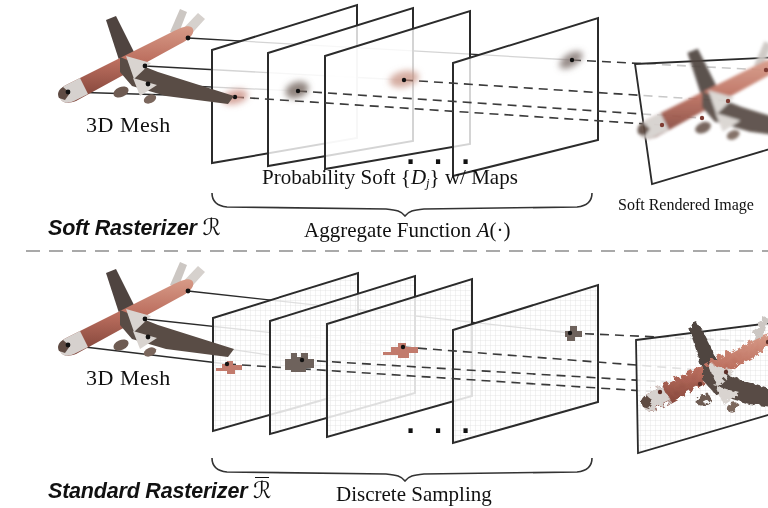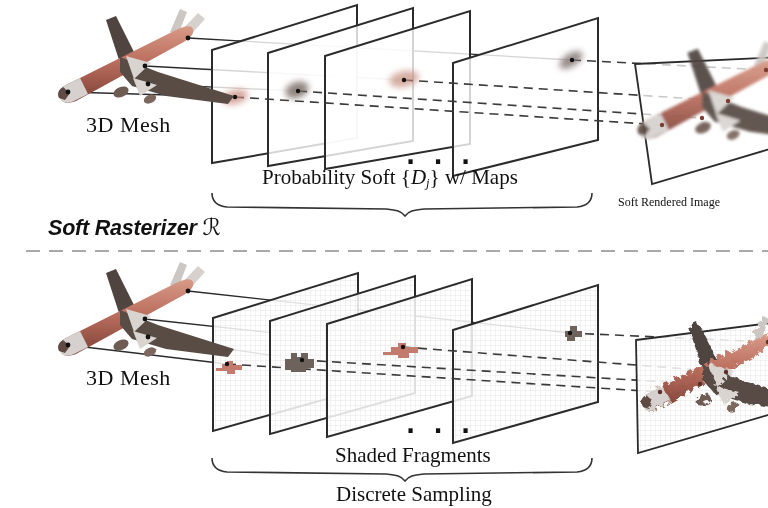--- a/index.html
+++ b/index.html
@@ -1,21 +1,21 @@
 <!DOCTYPE html>
 <html><head>
 <meta charset="utf-8">
 <style>
   html,body{margin:0;padding:0;background:#fff;}
   .fig{position:relative;width:768px;height:508px;background:#ffffff;overflow:hidden;
        font-family:"Liberation Serif","DejaVu Serif",serif;color:#111;margin-left:20px;}
   .fig svg{position:absolute;left:0;top:0;}
   .lbl{position:absolute;white-space:nowrap;line-height:1.12;}
   .serif{font-size:21px;}
-  .small{font-size:12px;}
+  .small{font-size:16px;}
   .meshlbl{font-size:22px;letter-spacing:.5px;}
   .title{font-family:"Liberation Sans","DejaVu Sans",sans-serif;font-weight:700;font-size:21.5px;letter-spacing:-.2px;font-style:italic;}
   .mscript{font-family:"DejaVu Sans","DejaVu Serif",sans-serif;font-weight:400;font-size:23px;}
   .msym{font-style:italic;}
   .msub{font-style:italic;font-size:.6em;vertical-align:-.22em;}
   .obar{position:relative;display:inline-block;}
   .obar::after{content:"";position:absolute;left:8%;right:14%;top:-1px;border-top:1.6px solid #111;}
   .dots{font-family:"DejaVu Sans",sans-serif;font-weight:700;font-size:24px;letter-spacing:5px;color:#111;}
 </style>
 </head>
@@ -176,28 +176,33 @@
 <div class="lbl serif" style="left:242px;top:166px">
   <span>Probability Soft {</span><span class="msym">D</span><span class="msub">j</span><span>} w/ Maps</span>
 </div>
 
 <div class="lbl dots" style="left:386px;top:149px">· · ·</div>
 
 <div class="lbl title" style="left:28px;top:215px">
   <span>Soft Rasterizer </span><span class="mscript">ℛ</span>
 </div>
 
+<div class="lbl serif" style="left:284px;top:219px">
+  <span>Aggregate Function </span><span class="msym">A</span><span>(·)</span>
+</div>
 
 <div class="lbl small" style="left:598px;top:196px">
   <span>Soft Rendered Image </span>
 </div>
 
 <div class="lbl meshlbl" style="left:66px;top:366px">3D Mesh</div>
 
 <div class="lbl dots" style="left:386px;top:418px">· · ·</div>
 
-<div class="lbl serif" style="left:315px;top:444px">Shaded Fragments</div>
-
+
+<div class="lbl title" style="left:28px;top:478px">
+  <span>Standard Rasterizer </span><span class="mscript obar">ℛ</span>
+</div>
 
 <div class="lbl serif" style="left:316px;top:483px">Discrete Sampling</div>
 
 
 </div>
 
 </body></html>

